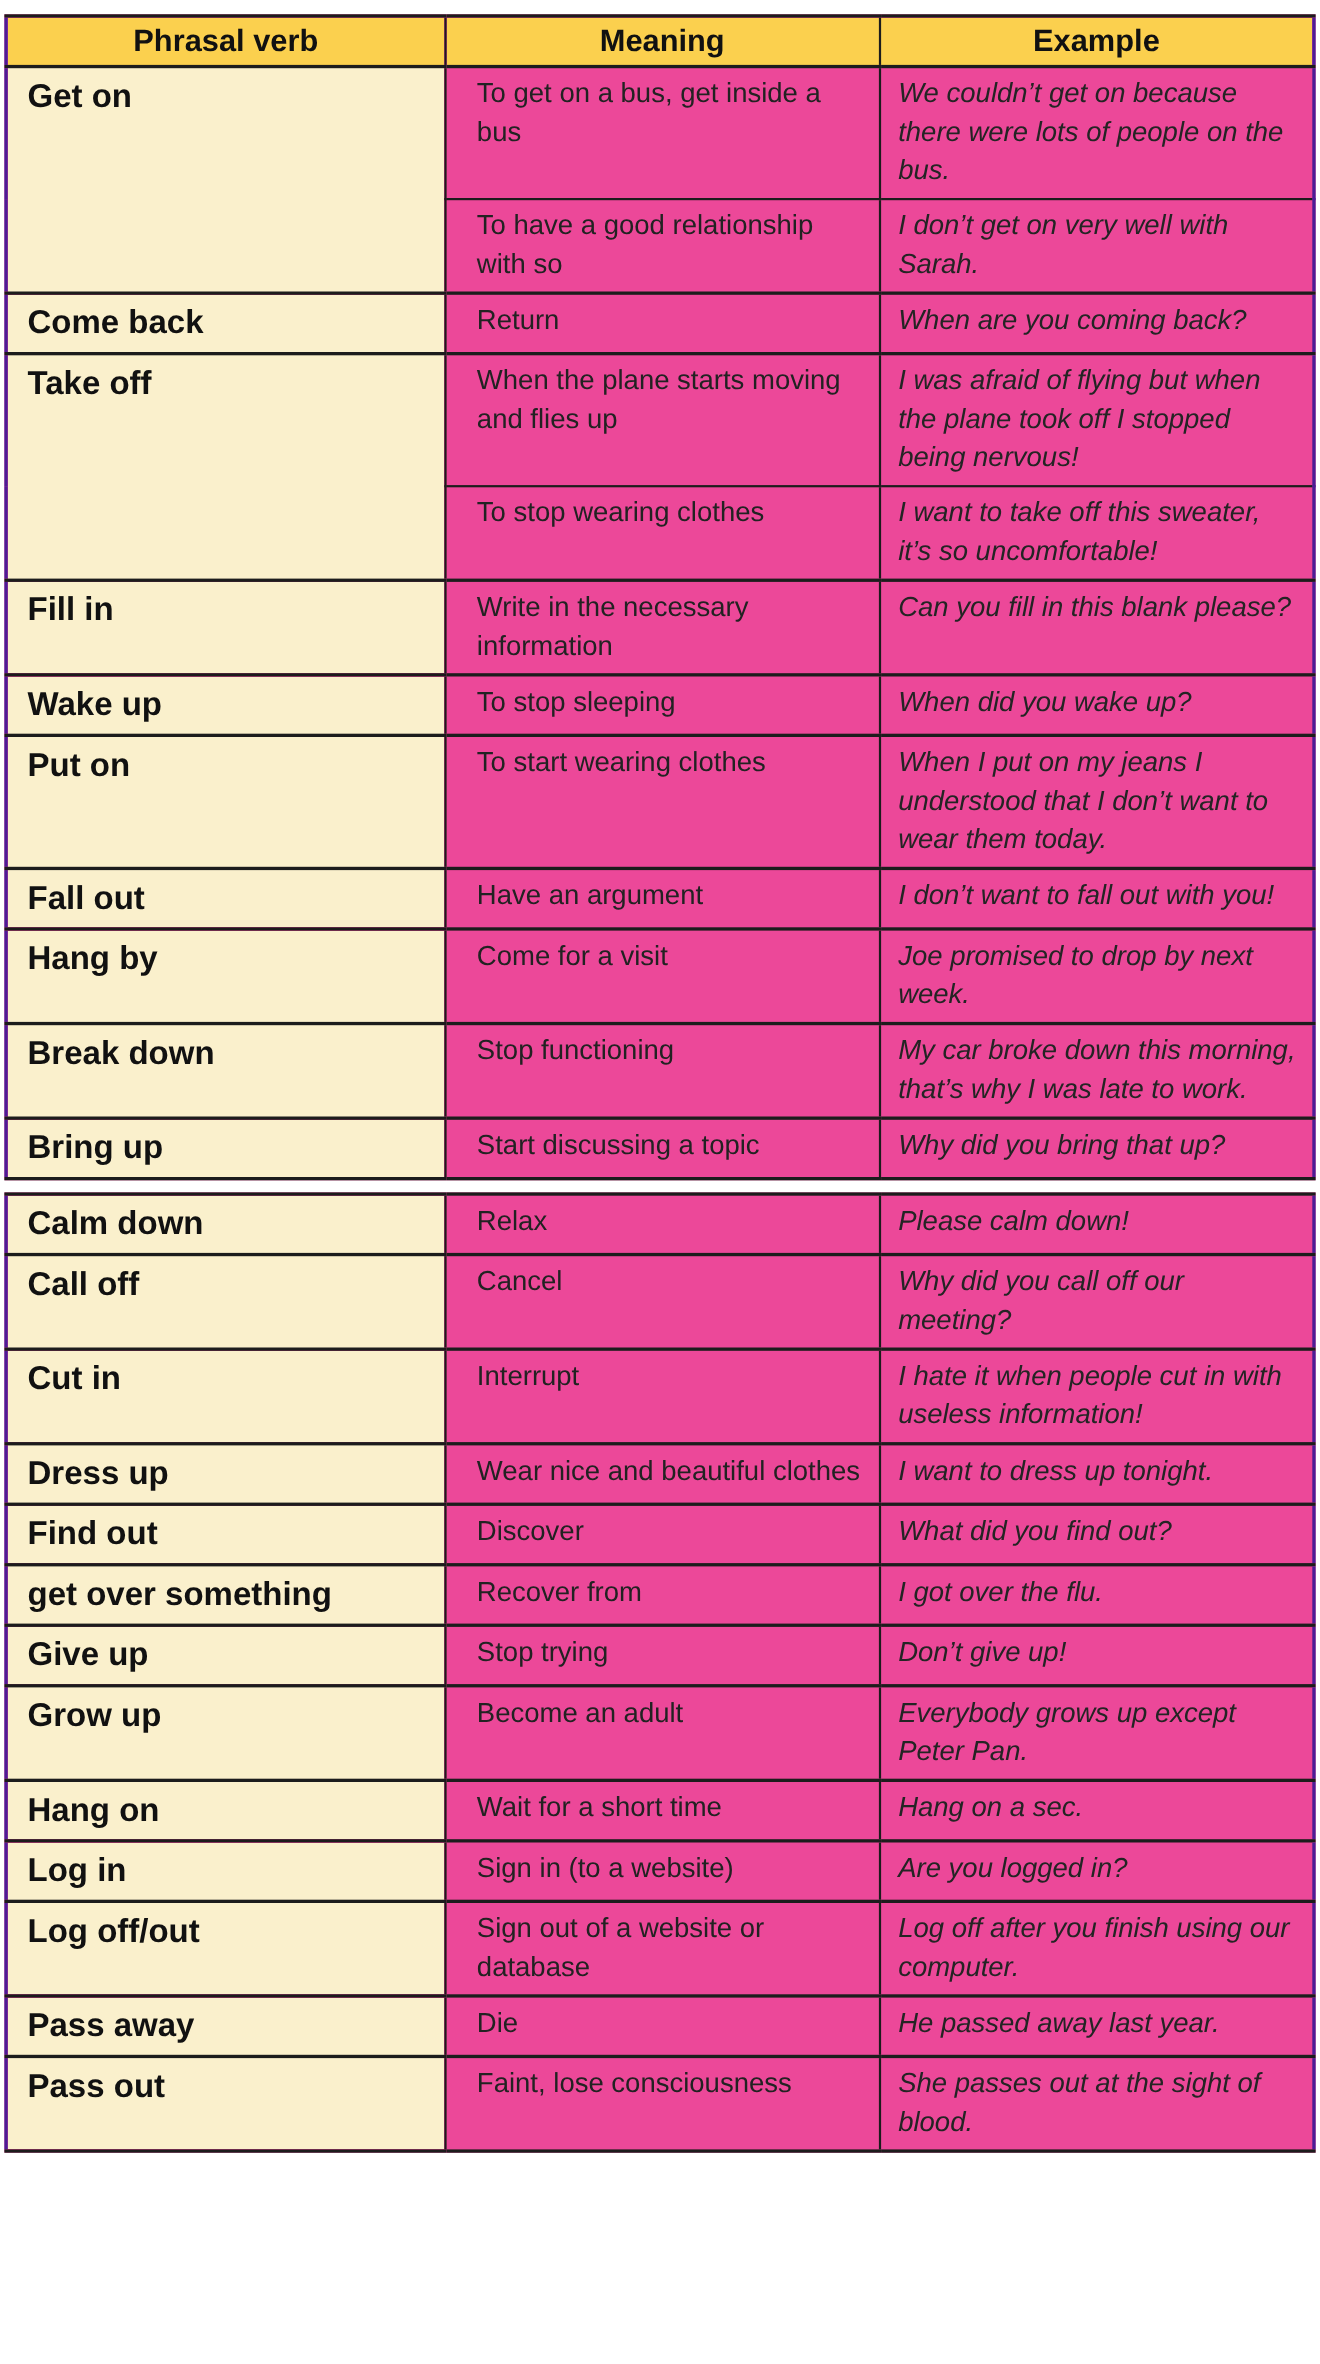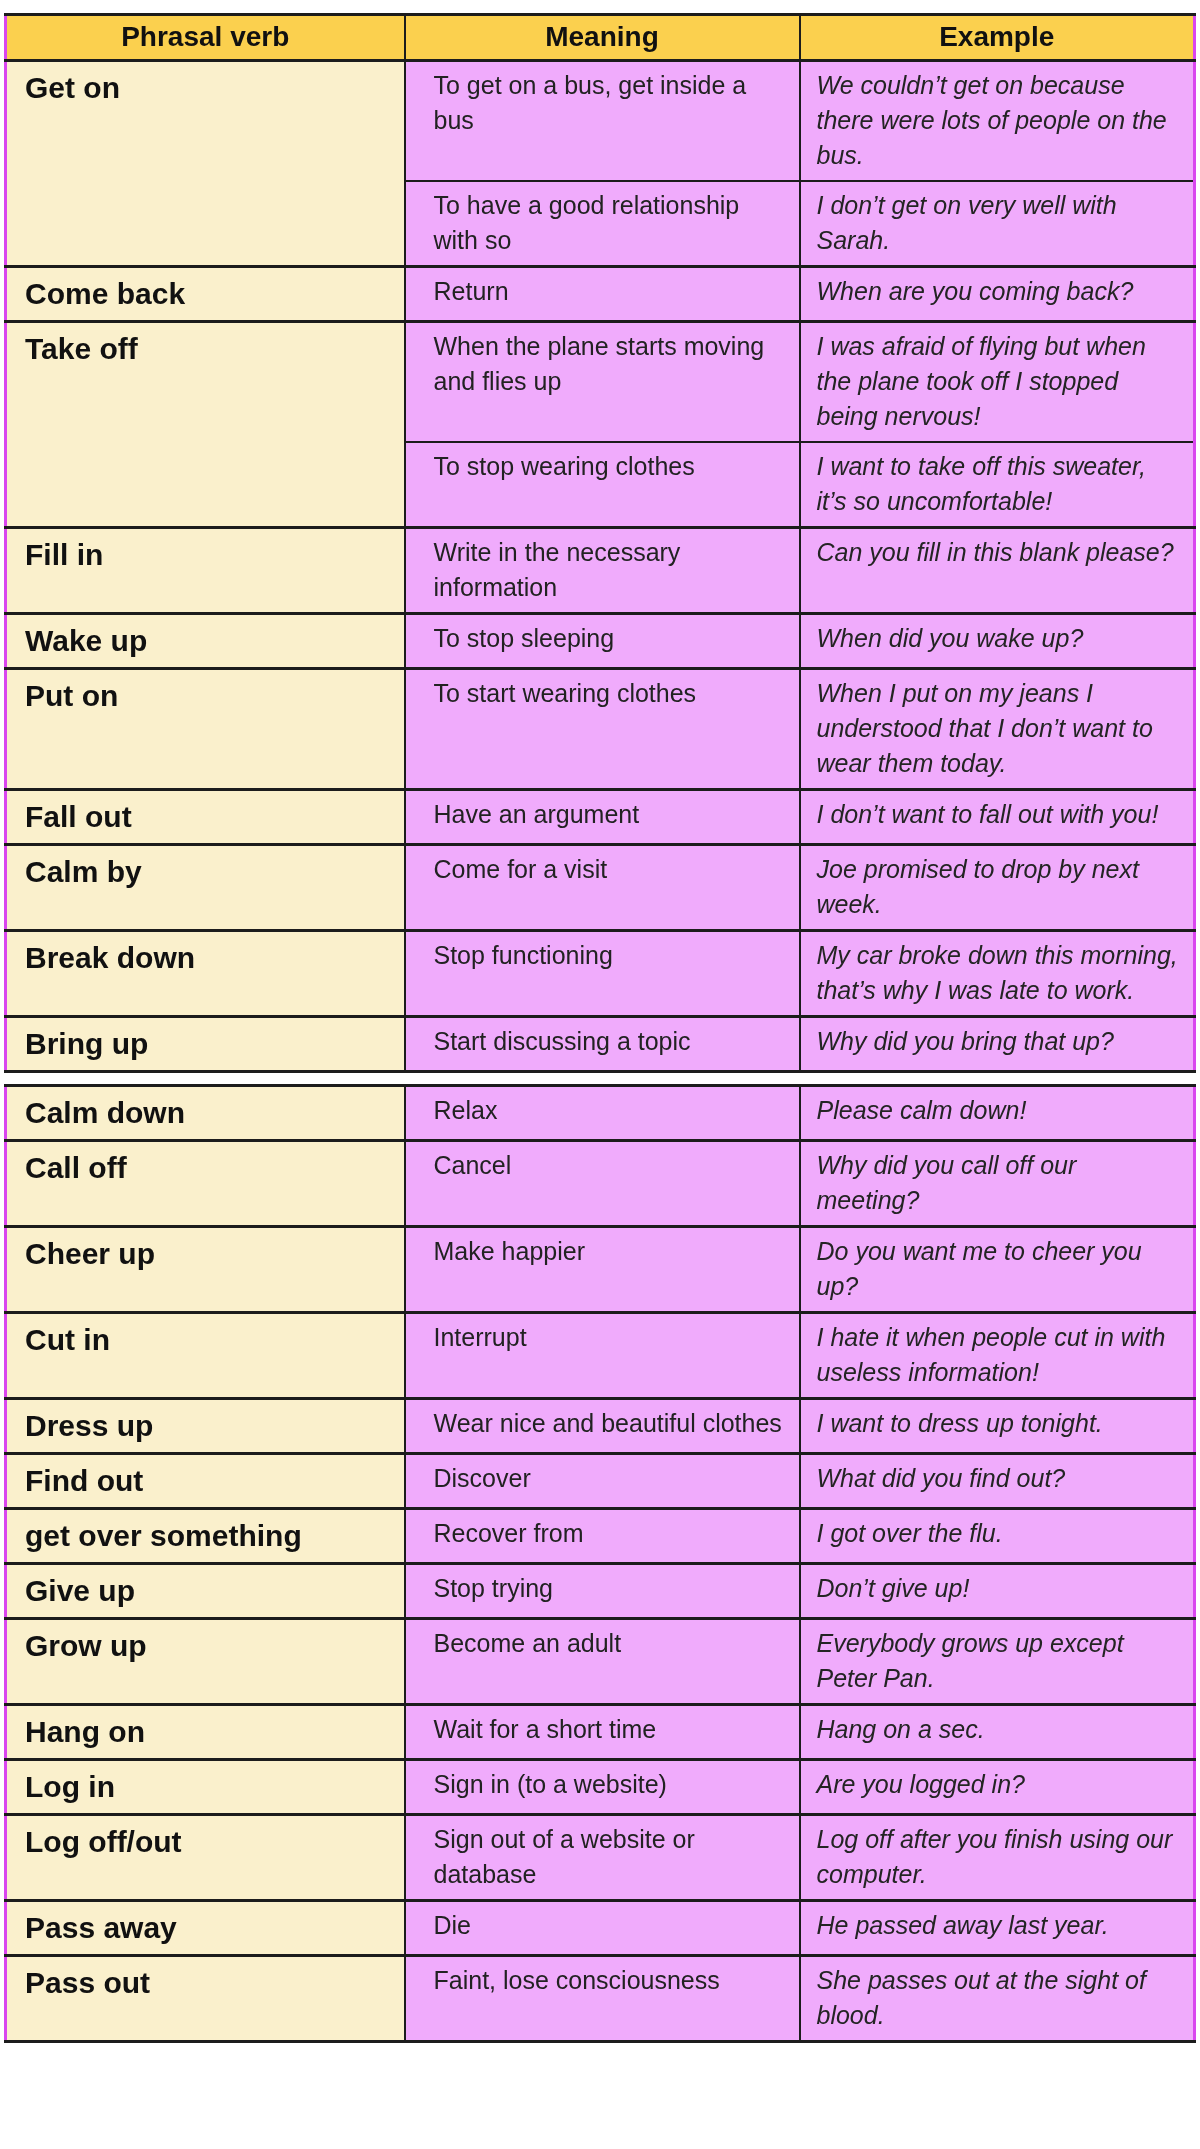--- a/index.html
+++ b/index.html
@@ -12,22 +12,22 @@
     font-family: "Liberation Sans", sans-serif;
     color: #1a1a1a;
   }
   .page {
     padding: 13px 7px 21px 4px;
   }
   table.pv-table {
     border-collapse: collapse;
     table-layout: fixed;
     width: 1189px;
-    border: 3px solid #d946ef;
-    background: #f0abfc;
+    border: 3px solid #4c1d95;
+    background: #ec4899;
   }
   table.pv-table + table.pv-table {
     margin-top: 11px;
   }
   th, td {
     border: 3px solid #1c1c1c;
     border-left-width: 2px;
     border-right-width: 2px;
     vertical-align: top;
     overflow: hidden;
@@ -126,21 +126,21 @@
             <td class="verb-cell">Put on</td>
             <td class="meaning-cell">To start wearing clothes</td>
             <td class="example-cell">When I put on my jeans I understood that I don’t want to wear them today.</td>
           </tr>
           <tr class="pv-row">
             <td class="verb-cell">Fall out</td>
             <td class="meaning-cell">Have an argument</td>
             <td class="example-cell">I don’t want to fall out with you!</td>
           </tr>
           <tr class="pv-row">
-            <td class="verb-cell">Calm by</td>
+            <td class="verb-cell">Hang by</td>
             <td class="meaning-cell">Come for a visit</td>
             <td class="example-cell">Joe promised to drop by next week.</td>
           </tr>
           <tr class="pv-row">
             <td class="verb-cell">Break down</td>
             <td class="meaning-cell">Stop functioning</td>
             <td class="example-cell">My car broke down this morning, that’s why I was late to work.</td>
           </tr>
           <tr class="pv-row">
             <td class="verb-cell">Bring up</td>
@@ -160,25 +160,20 @@
             <td class="verb-cell">Calm down</td>
             <td class="meaning-cell">Relax</td>
             <td class="example-cell">Please calm down!</td>
           </tr>
           <tr class="pv-row">
             <td class="verb-cell">Call off</td>
             <td class="meaning-cell">Cancel</td>
             <td class="example-cell">Why did you call off our meeting?</td>
           </tr>
           <tr class="pv-row">
-            <td class="verb-cell">Cheer up</td>
-            <td class="meaning-cell">Make happier</td>
-            <td class="example-cell">Do you want me to cheer you up?</td>
-          </tr>
-          <tr class="pv-row">
             <td class="verb-cell">Cut in</td>
             <td class="meaning-cell">Interrupt</td>
             <td class="example-cell">I hate it when people cut in with useless information!</td>
           </tr>
           <tr class="pv-row">
             <td class="verb-cell">Dress up</td>
             <td class="meaning-cell">Wear nice and beautiful clothes</td>
             <td class="example-cell">I want to dress up tonight.</td>
           </tr>
           <tr class="pv-row">

